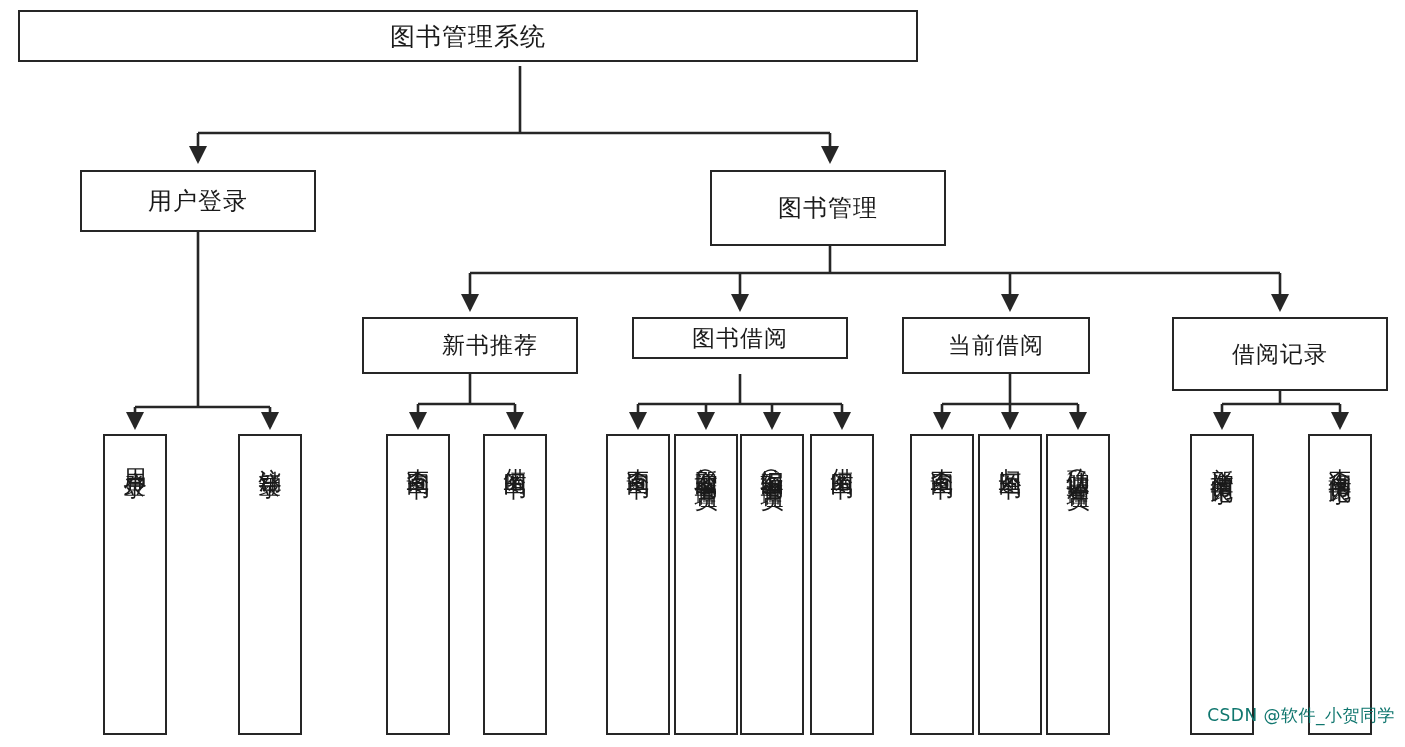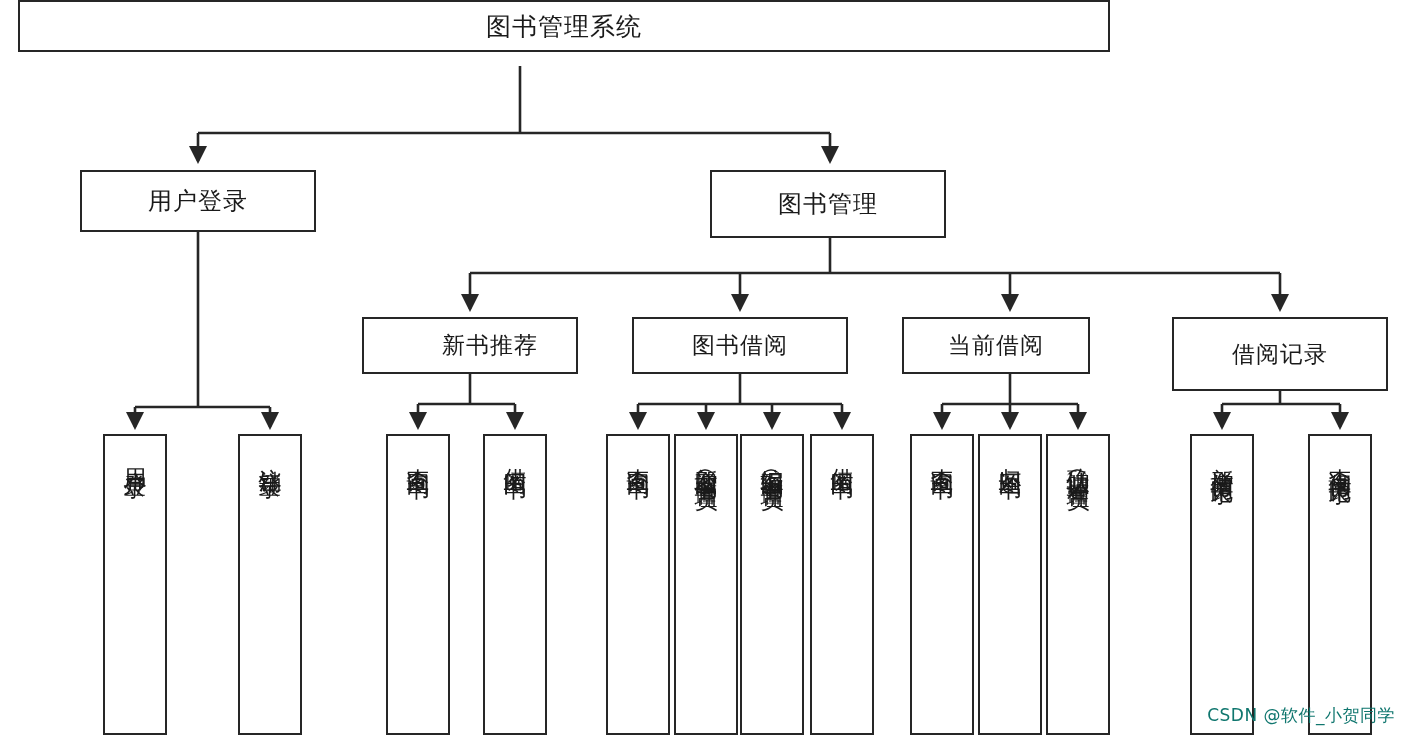--- a/index.html
+++ b/index.html
@@ -125,37 +125,37 @@
       <path d="M 1010 404 L 1010 427" marker-end="url(#arrow)"></path>
       <path d="M 1078 404 L 1078 427" marker-end="url(#arrow)"></path>
 
       <path d="M 1280 374 L 1280 404"></path>
       <path d="M 1222 404 L 1340 404"></path>
       <path d="M 1222 404 L 1222 427" marker-end="url(#arrow)"></path>
       <path d="M 1340 404 L 1340 427" marker-end="url(#arrow)"></path>
     </g>
   </svg>
 
-  <div class="node node-root" style="left:18px; top:0; width:1092px; height:52px;">
+  <div class="node node-root" style="left:18px; top:10px; width:900px; height:52px;">
     <span class="htext">图书管理系统</span>
   </div>
 
   <div class="node node-l1" style="left:80px; top:170px; width:236px; height:62px;">
     <span class="htext">用户登录</span>
   </div>
 
-  <div class="node node-l1" style="left:710px; top:170px; width:236px; height:68px;">
+  <div class="node node-l1" style="left:710px; top:170px; width:236px; height:76px;">
     <span class="htext">图书管理</span>
   </div>
 
   <div class="node node-l2" style="left:362px; top:317px; width:216px; height:57px;padding-left:40px;">
     <span class="htext">新书推荐</span>
   </div>
 
-  <div class="node node-l2" style="left:632px; top:317px; width:216px; height:57px;">
+  <div class="node node-l2" style="left:632px; top:317px; width:216px; height:42px;">
     <span class="htext">图书借阅</span>
   </div>
 
   <div class="node node-l2" style="left:902px; top:317px; width:188px; height:57px;">
     <span class="htext">当前借阅</span>
   </div>
 
   <div class="node node-l2" style="left:1172px; top:317px; width:216px; height:74px;">
     <span class="htext">借阅记录</span>
   </div>

